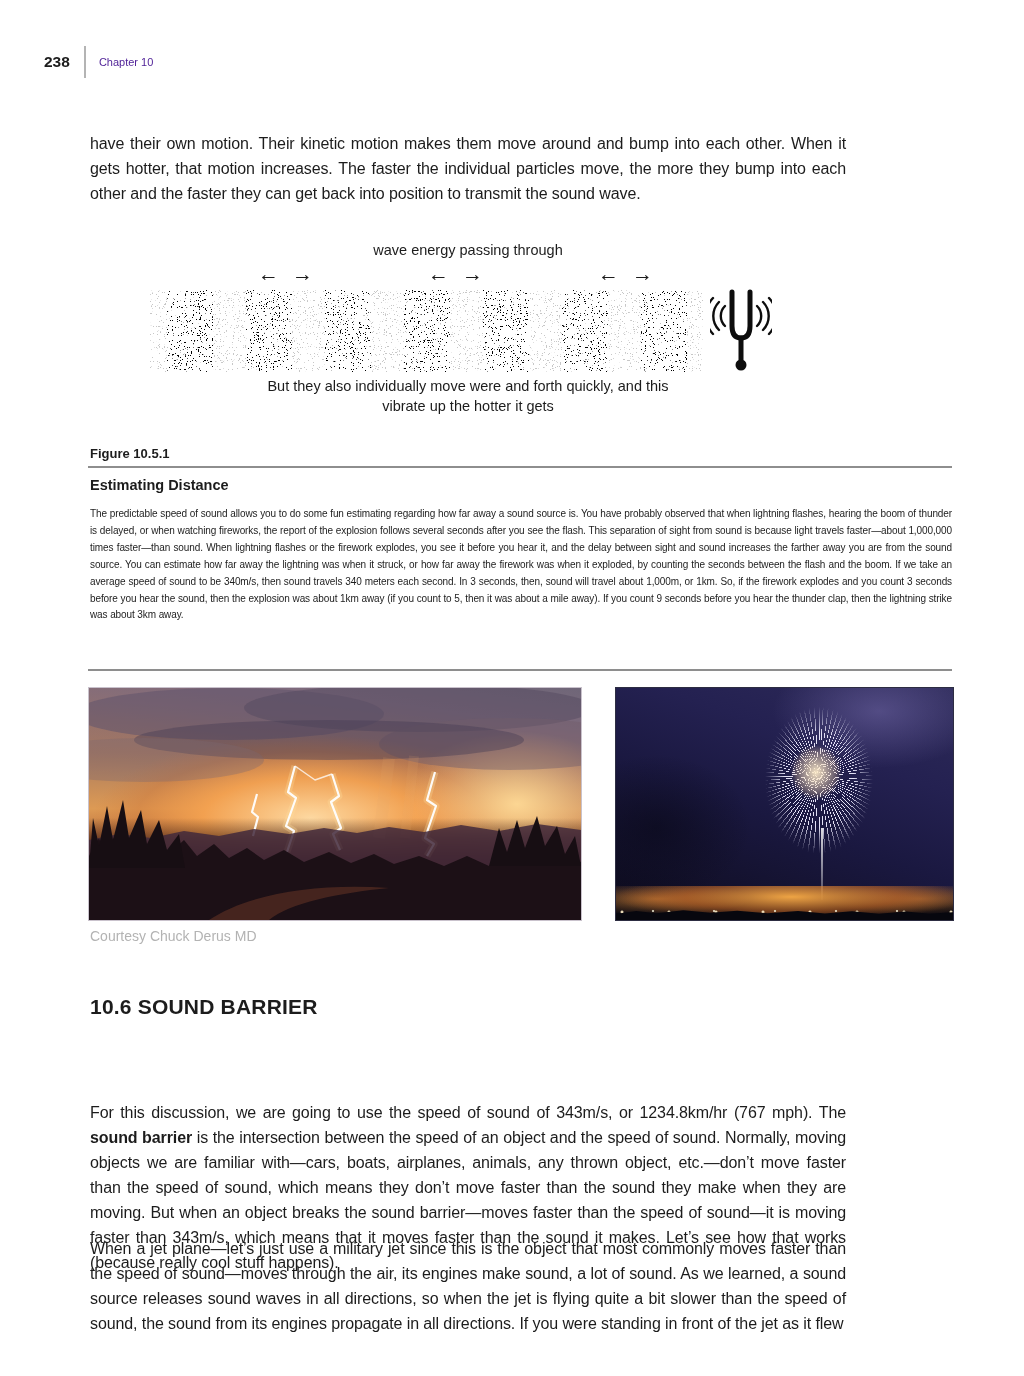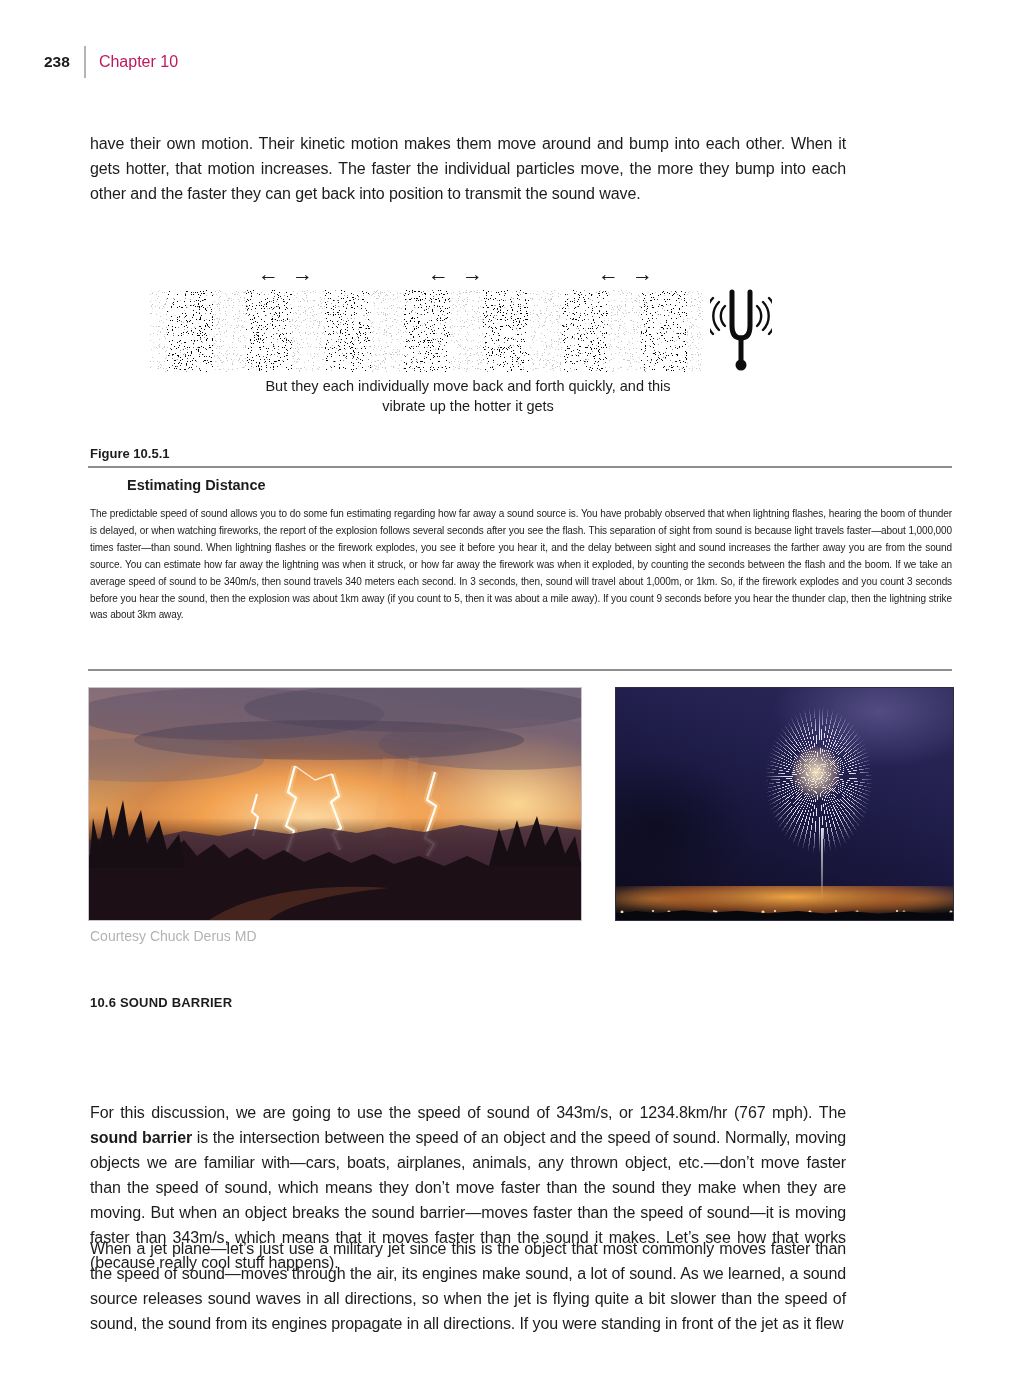--- a/index.html
+++ b/index.html
@@ -3,21 +3,21 @@
 <meta charset="utf-8">
 <style>
   html,body{margin:0;padding:0;background:#fff;}
   .page{position:relative;width:1024px;height:1376px;background:#ffffff;overflow:hidden;
         font-family:"Liberation Sans",sans-serif;color:#1c1c1c;text-decoration:underline;}
 
   
   .hdr{position:absolute;left:44px;top:45px;display:flex;align-items:center;height:34px;}
   .hdr .pagenum{font-weight:bold;font-size:15.5px;}
   .hdr .divider{width:2px;height:32px;background:#b4b4b4;margin:0 13px 0 14px;}
-  .hdr .chapter{font-size:16px;color:#be185d;}
+  .hdr .chapter{font-size:11px;color:#4c1d95;}
 
   
   .para{position:absolute;left:90px;width:756px;font-size:16px;line-height:25px;
         text-align:justify;letter-spacing:-0.1px;margin-top:28px;}
   #para-intro{top:103px;}
   #para-sb1{top:1072px;}
   #para-sb2{top:1208px;}
 
   
   .figure{position:absolute;left:90px;top:218px;width:756px;height:204px;}
@@ -28,21 +28,21 @@
   .arrow-pair span{display:inline-block;}
   .arrow-pair .gap{width:13px;}
   #arrows-1{left:168px;} #arrows-2{left:338px;} #arrows-3{left:508px;}
   .dotband{position:absolute;left:60px;top:72px;width:553px;height:82px;}
   .fork{position:absolute;left:620px;top:68px;width:62px;height:86px;}
 
   
   .fig-label{position:absolute;left:90px;top:446px;font-weight:bold;font-size:13px;}
   .rule{position:absolute;left:88px;width:864px;height:2px;background:#8e8e8e;}
   #rule-top{top:466px;} #rule-bottom{top:669px;}
-  .box-title{position:absolute;left:90px;top:477px;font-weight:bold;font-size:14.5px;margin-left:37px;}
+  .box-title{position:absolute;left:90px;top:477px;font-weight:bold;font-size:14.5px;}
   .box-body{position:absolute;left:90px;top:496px;width:862px;font-size:10px;
             line-height:16.9px;text-align:justify;letter-spacing:-0.1px;}
 
   
   .photos{position:absolute;left:88px;top:687px;display:flex;gap:33px;}
   .photo{position:relative;overflow:hidden;}
   .photo-storm{width:492px;height:232px;border:1px solid #c9c2cc;
     background:
       linear-gradient(180deg, rgba(20,10,12,0) 56%, rgba(48,22,16,0.55) 65%, rgba(62,28,18,0.95) 74%, #321712 88%, #230d0a 100%),
       radial-gradient(30% 40% at 87% 50%, rgba(255,218,150,0.95), rgba(255,190,120,0.35) 55%, rgba(255,190,120,0) 78%),
@@ -74,36 +74,37 @@
   .fw-lights{position:absolute;left:0;right:0;bottom:1px;height:11px;
     background-image:
       radial-gradient(circle at 6px 4px, rgba(255,240,200,0.9) 1px, transparent 1.9px),
       radial-gradient(circle at 22px 7px, rgba(255,220,170,0.85) 1px, transparent 1.8px),
       radial-gradient(circle at 37px 3px, rgba(255,255,230,0.7) 0.9px, transparent 1.6px);
     background-size:47px 11px,53px 11px,61px 11px;}
 
   .credit{position:absolute;left:90px;top:928px;font-size:14px;color:#b3b3b3;}
 
   
-  .sec-heading{position:absolute;left:90px;top:995px;font-size:13px;font-weight:bold;letter-spacing:0.2px;}
+  .sec-heading{position:absolute;left:90px;top:995px;font-size:21px;font-weight:bold;letter-spacing:0.2px;}
 </style>
 </head>
 <body>
 
 <div class="page">
 
   <div class="hdr">
     <span class="pagenum">238</span>
     <span class="divider"></span>
     <span class="chapter">Chapter 10</span>
   </div>
 
   <p class="para" id="para-intro">have their own motion. Their kinetic motion makes them move around and bump into each other. When it gets hotter, that motion increases. The faster the individual particles move, the more they bump into each other and the faster they can get back into position to transmit the sound wave.</p>
 
   <div class="figure">
+    <div class="fig-cap" id="cap-top2">wave energy passing through</div>
 
     <div class="arrow-pair" id="arrows-1"><span>←</span><span class="gap"></span><span>→</span></div>
     <div class="arrow-pair" id="arrows-2"><span>←</span><span class="gap"></span><span>→</span></div>
     <div class="arrow-pair" id="arrows-3"><span>←</span><span class="gap"></span><span>→</span></div>
 
     <svg class="dotband" viewBox="0 0 553 82" xmlns="http://www.w3.org/2000/svg">
       <defs>
         <filter id="speck" x="0%" y="0%" width="100%" height="100%">
           <feTurbulence type="fractalNoise" baseFrequency="0.85" numOctaves="2" seed="7" stitchTiles="stitch"></feTurbulence>
           <feColorMatrix type="matrix" values="0 0 0 0 0  0 0 0 0 0  0 0 0 0 0  0 0 0 30 -20"></feColorMatrix>
@@ -130,21 +131,21 @@
         <path d="M15,20 A14,14 0 0 0 15,40" stroke-width="2.4"></path>
         <path d="M9,16  A20,20 0 0 0 9,44" stroke-width="2.4"></path>
         <path d="M3,12  A26,26 0 0 0 3,48" stroke-width="2.4"></path>
         <path d="M47,20 A14,14 0 0 1 47,40" stroke-width="2.4"></path>
         <path d="M53,16 A20,20 0 0 1 53,44" stroke-width="2.4"></path>
         <path d="M59,12 A26,26 0 0 1 59,48" stroke-width="2.4"></path>
       </g>
       <circle cx="31" cy="79" r="5.5" fill="#0d0d0d"></circle>
     </svg>
 
-    <div class="fig-cap" id="cap-bot1">But they each individually move back and forth quickly, and this</div>
+    <div class="fig-cap" id="cap-bot1">But they also individually move were and forth quickly, and this</div>
     <div class="fig-cap" id="cap-bot2">vibrate up the hotter it gets</div>
   </div>
 
   <div class="fig-label">Figure 10.5.1</div>
   <div class="rule" id="rule-top"></div>
   <div class="box-title">Estimating Distance</div>
   <p class="box-body">The predictable speed of sound allows you to do some fun estimating regarding how far away a sound source is. You have probably observed that when lightning flashes, hearing the boom of thunder is delayed, or when watching fireworks, the report of the explosion follows several seconds after you see the flash. This separation of sight from sound is because light travels faster—about 1,000,000 times faster—than sound. When lightning flashes or the firework explodes, you see it before you hear it, and the delay between sight and sound increases the farther away you are from the sound source. You can estimate how far away the lightning was when it struck, or how far away the firework was when it exploded, by counting the seconds between the flash and the boom. If we take an average speed of sound to be 340m/s, then sound travels 340 meters each second. In 3 seconds, then, sound will travel about 1,000m, or 1km. So, if the firework explodes and you count 3 seconds before you hear the sound, then the explosion was about 1km away (if you count to 5, then it was about a mile away). If you count 9 seconds before you hear the thunder clap, then the lightning strike was about 3km away.</p>
   <div class="rule" id="rule-bottom"></div>
 
   <div class="photos">

